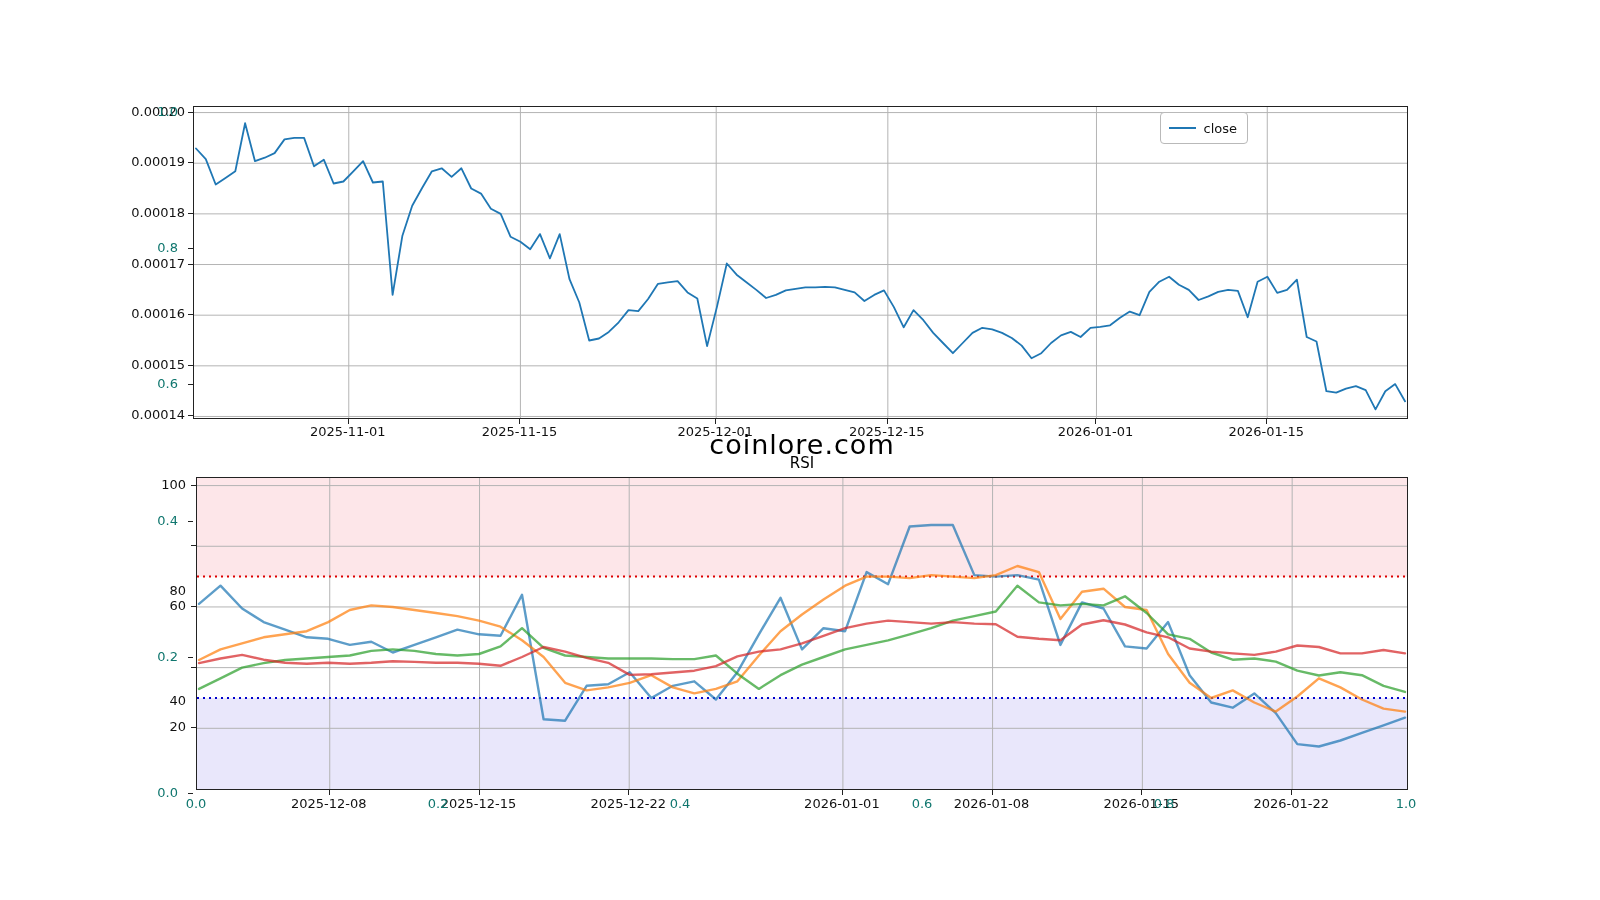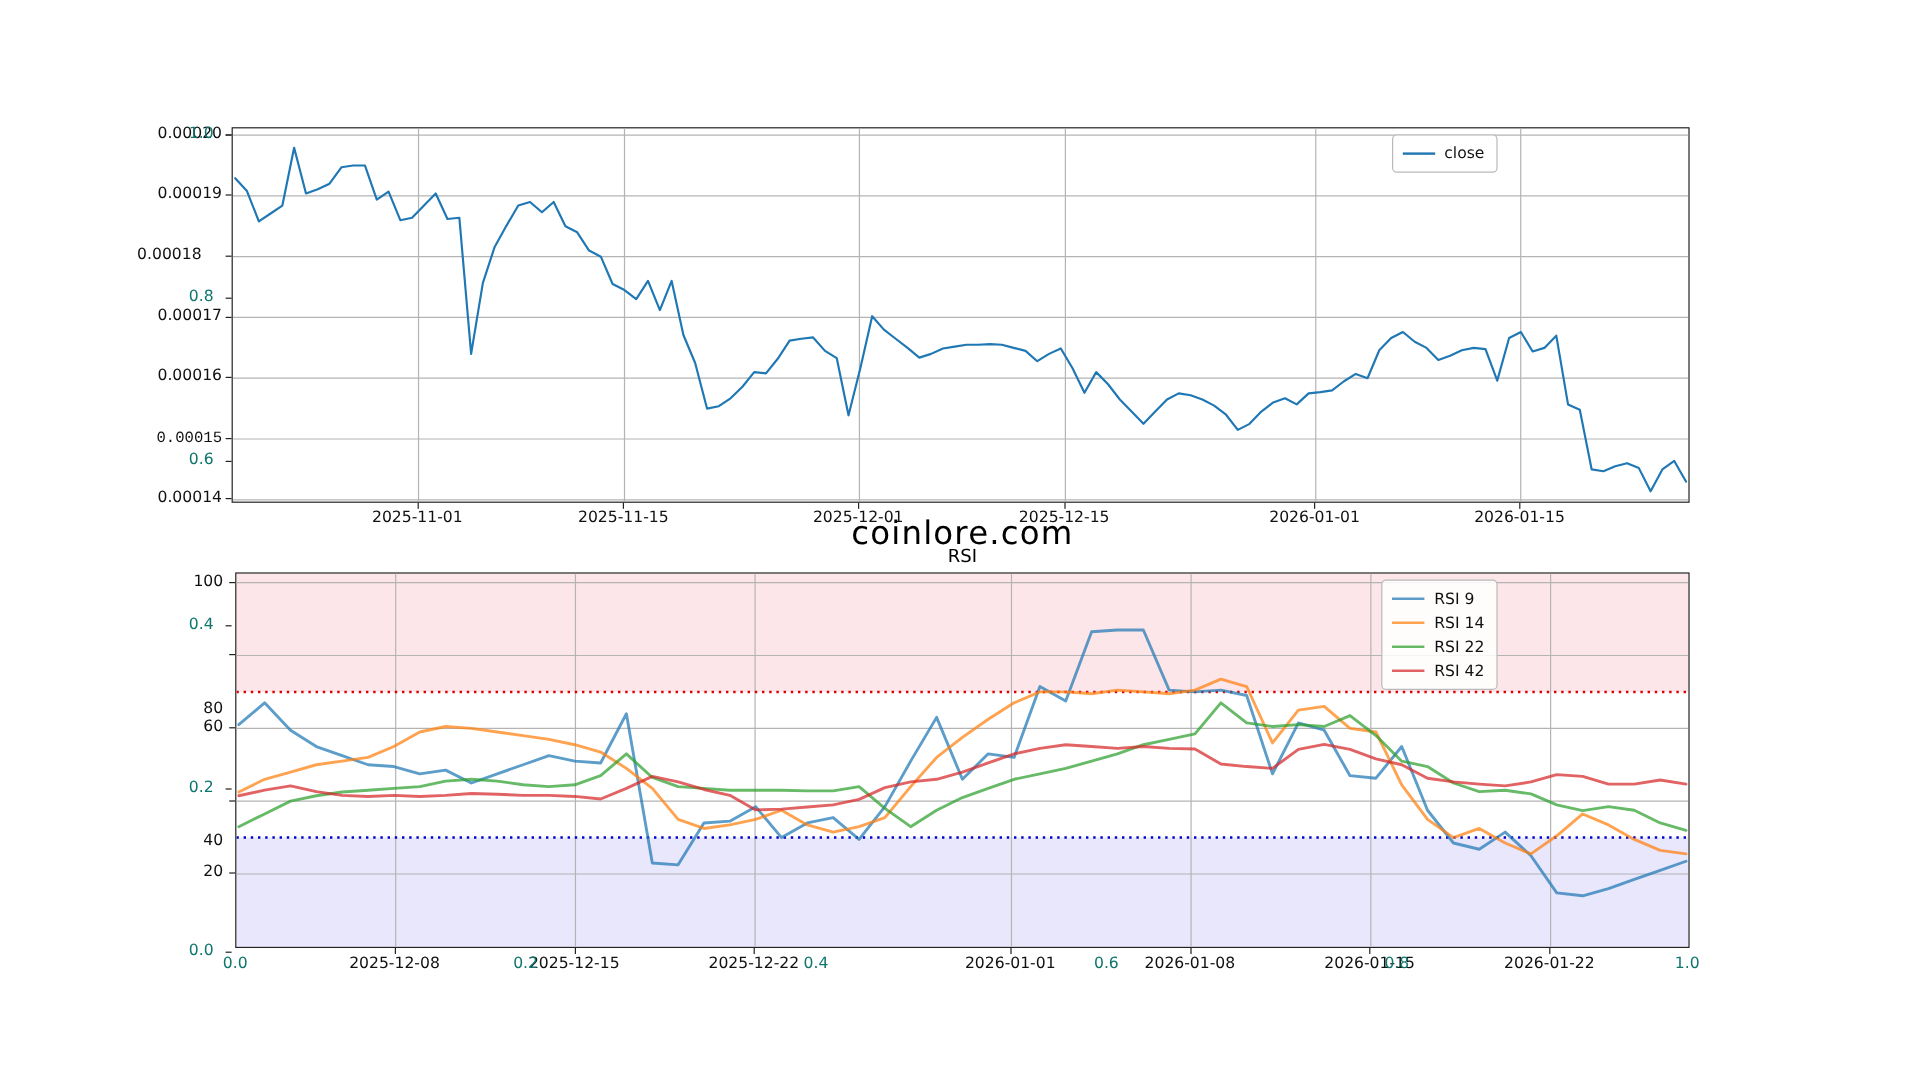--- a/index.html
+++ b/index.html
@@ -41,27 +41,27 @@
         <line x1="902.472" y1="0" x2="902.472" y2="311" stroke="#b4b4b4" stroke-width="1"></line>
         <line x1="1073.2624" y1="0" x2="1073.2624" y2="311" stroke="#b4b4b4" stroke-width="1"></line>
         <polyline points="2.0,41.5 11.8,52.2 21.7,77.5 31.5,70.9 41.3,64.3 51.1,16.2 61.0,54.2 70.8,50.7 80.6,46.1 90.5,32.4 100.3,30.9 110.1,30.9 120.0,59.3 129.8,52.7 139.6,76.5 149.4,74.5 159.3,64.3 169.1,54.2 178.9,75.5 188.8,74.5 198.6,187.9 208.4,128.7 218.2,98.8 228.1,81.0 237.9,64.3 247.7,61.3 257.6,69.9 267.4,61.3 277.2,81.5 287.0,86.6 296.9,101.8 306.7,106.9 316.5,129.7 326.4,134.7 336.2,142.3 346.0,127.1 355.9,151.4 365.7,127.1 375.5,172.2 385.3,195.5 395.2,233.5 405.0,231.5 414.8,224.9 424.7,215.3 434.5,203.1 444.3,204.1 454.1,192.0 464.0,176.8 473.8,175.3 483.6,174.2 493.5,185.4 503.3,191.5 513.1,239.1 523.0,199.6 532.8,156.5 542.6,167.7 552.4,175.3 562.3,182.9 572.1,191.0 581.9,187.9 591.8,183.4 601.6,181.8 611.4,180.3 621.2,180.3 631.1,179.8 640.9,180.3 650.7,182.9 660.6,185.4 670.4,194.0 680.2,187.9 690.0,183.4 699.9,200.1 709.7,220.3 719.5,203.1 729.4,213.2 739.2,225.9 749.0,236.0 758.9,246.2 768.7,236.0 778.5,225.9 788.3,220.8 798.2,222.4 808.0,225.9 817.8,231.0 827.7,238.6 837.5,251.2 847.3,246.2 857.1,236.0 867.0,228.4 876.8,224.9 886.6,230.0 896.5,220.8 906.3,219.8 916.1,218.3 926.0,210.7 935.8,204.6 945.6,208.2 955.4,184.9 965.3,174.7 975.1,169.7 984.9,177.8 994.8,182.9 1004.6,193.0 1014.4,189.4 1024.2,184.9 1034.1,182.9 1043.9,183.9 1053.7,210.2 1063.6,174.7 1073.4,169.7 1083.2,185.9 1093.0,182.9 1102.9,172.7 1112.7,230.0 1122.5,234.5 1132.4,284.2 1142.2,285.7 1152.0,281.6 1161.9,279.1 1171.7,283.1 1181.5,302.4 1191.3,284.2 1201.2,277.1 1211.0,294.3" fill="none" stroke="#1f77b4" stroke-width="1.8" stroke-linejoin="round" stroke-linecap="round"></polyline>
       </svg>
   </div>
   <div id="price-yticks">
       <div class="ticklabel ylab" style="left: 121px; top: 103.572px; width: 64px;">0.00020</div>
       <div class="tickmark" style="left: 188px; top: 111.572px; width: 5px; height: 1px;"></div>
       <div class="ticklabel ylab" style="left: 121px; top: 154.223px; width: 64px;">0.00019</div>
       <div class="tickmark" style="left: 188px; top: 162.223px; width: 5px; height: 1px;"></div>
-      <div class="ticklabel ylab" style="left: 104px; top: 204.875px; width: 64px;">0.00018</div>
+      <div class="ticklabel ylab" style="left: 121px; top: 204.875px; width: 64px;">0.00018</div>
       <div class="tickmark" style="left: 188px; top: 212.875px; width: 5px; height: 1px;"></div>
       <div class="ticklabel ylab" style="left: 121px; top: 255.526px; width: 64px;">0.00017</div>
       <div class="tickmark" style="left: 188px; top: 263.526px; width: 5px; height: 1px;"></div>
       <div class="ticklabel ylab" style="left: 121px; top: 306.178px; width: 64px;">0.00016</div>
       <div class="tickmark" style="left: 188px; top: 314.178px; width: 5px; height: 1px;"></div>
-      <div class="ticklabel ylab" style="left: 121px; top: 356.829px; width: 64px; font-family: Liberation Mono, monospace;">0.00015</div>
+      <div class="ticklabel ylab" style="left: 121px; top: 356.829px; width: 64px;">0.00015</div>
       <div class="tickmark" style="left: 188px; top: 364.829px; width: 5px; height: 1px;"></div>
       <div class="ticklabel ylab" style="left: 121px; top: 407.48px; width: 64px;">0.00014</div>
       <div class="tickmark" style="left: 188px; top: 415.48px; width: 5px; height: 1px;"></div>
     </div>
   <div id="price-xticks">
       <div class="ticklabel xlab" style="left: 347.779px; top: 424px;">2025-11-01</div>
       <div class="tickmark" style="left: 347.779px; top: 419px; width: 1px; height: 5px;"></div>
       <div class="ticklabel xlab" style="left: 519.418px; top: 424px;">2025-11-15</div>
       <div class="tickmark" style="left: 519.418px; top: 419px; width: 1px; height: 5px;"></div>
       <div class="ticklabel xlab" style="left: 715.197px; top: 424px;">2025-12-01</div>
@@ -130,38 +130,20 @@
       <div class="ticklabel xlab" style="left: 841.898px; top: 796px;">2026-01-01</div>
       <div class="tickmark" style="left: 841.898px; top: 790px; width: 1px; height: 5px;"></div>
       <div class="ticklabel xlab" style="left: 991.575px; top: 796px;">2026-01-08</div>
       <div class="tickmark" style="left: 991.575px; top: 790px; width: 1px; height: 5px;"></div>
       <div class="ticklabel xlab" style="left: 1141.37px; top: 796px;">2026-01-15</div>
       <div class="tickmark" style="left: 1141.37px; top: 790px; width: 1px; height: 5px;"></div>
       <div class="ticklabel xlab" style="left: 1291.17px; top: 796px;">2026-01-22</div>
       <div class="tickmark" style="left: 1291.17px; top: 790px; width: 1px; height: 5px;"></div>
     </div>
 
-  <div class="legend" id="legend-rsi" style="top:483px;right:196px;">
-    <div class="legend-row">
-      <span class="legend-line" id="lg-rsi0" style="border-top-color: rgba(31, 119, 180, 0.72);"></span>
-      <span>RSI 9</span>
-    </div>
-    <div class="legend-row">
-      <span class="legend-line" id="lg-rsi1" style="border-top-color: rgba(255, 127, 14, 0.72);"></span>
-      <span>RSI 14</span>
-    </div>
-    <div class="legend-row">
-      <span class="legend-line" id="lg-rsi2" style="border-top-color: rgba(44, 160, 44, 0.72);"></span>
-      <span>RSI 22</span>
-    </div>
-    <div class="legend-row">
-      <span class="legend-line" id="lg-rsi3" style="border-top-color: rgba(214, 39, 40, 0.72);"></span>
-      <span>RSI 42</span>
-    </div>
-  </div>
 
   <div id="phantom-labels">
       <div class="phantomlab ylab" style="left: 128px; top: 104px; width: 50px; text-align: right;">1.0</div>
       <div class="tickmark" style="left: 188px; top: 112px; width: 5px; height: 1px;"></div>
       <div class="phantomlab ylab" style="left: 128px; top: 240.2px; width: 50px; text-align: right;">0.8</div>
       <div class="tickmark" style="left: 188px; top: 248.2px; width: 5px; height: 1px;"></div>
       <div class="phantomlab ylab" style="left: 128px; top: 376.4px; width: 50px; text-align: right;">0.6</div>
       <div class="tickmark" style="left: 188px; top: 384.4px; width: 5px; height: 1px;"></div>
       <div class="phantomlab ylab" style="left: 128px; top: 512.6px; width: 50px; text-align: right;">0.4</div>
       <div class="tickmark" style="left: 188px; top: 520.6px; width: 5px; height: 1px;"></div>

